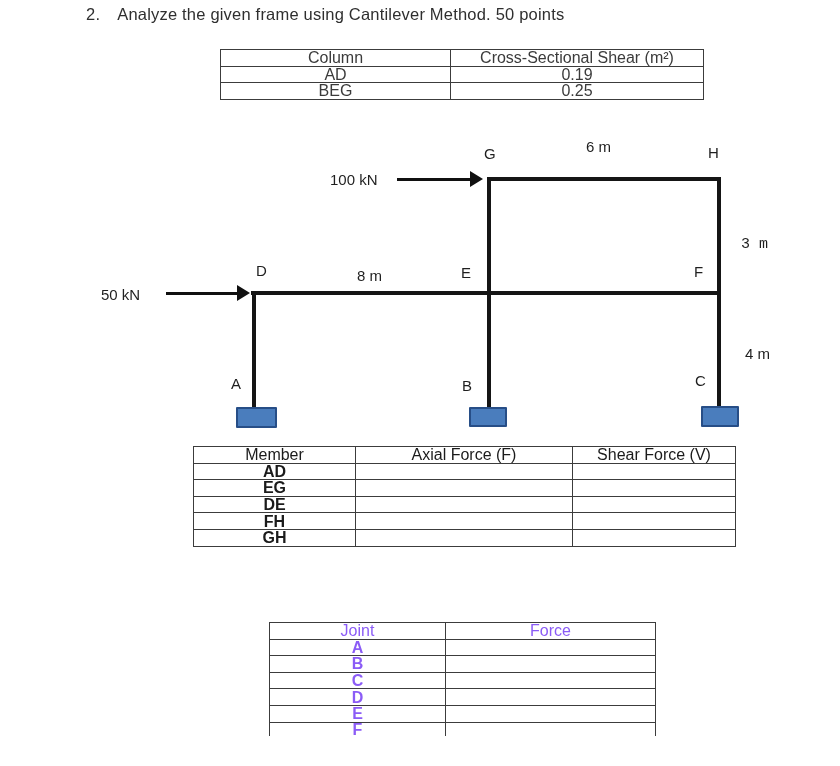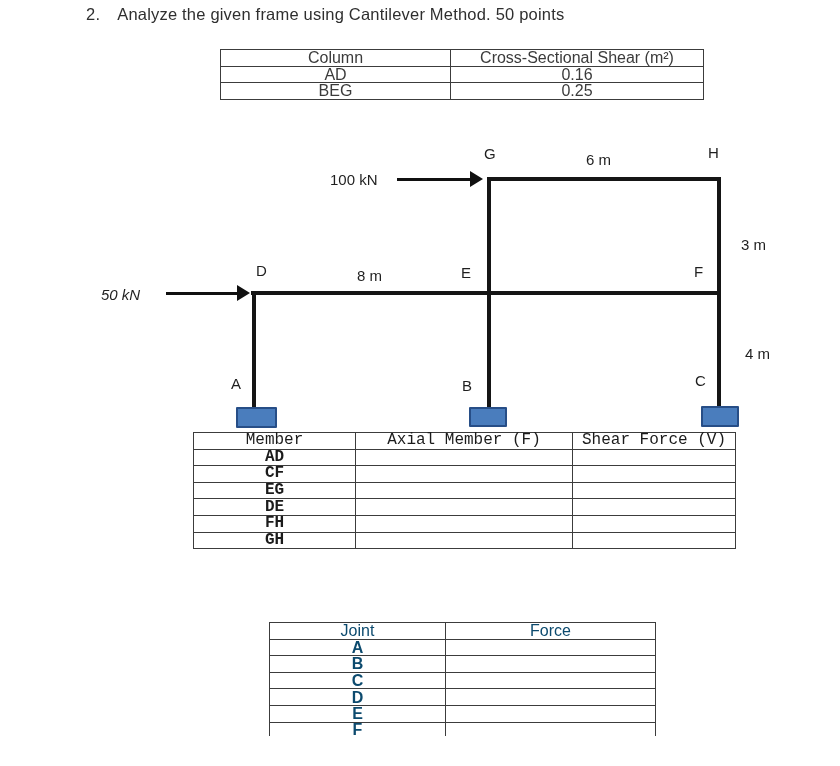--- a/index.html
+++ b/index.html
@@ -19,25 +19,25 @@
             font-size:16px;color:#333;}
   table.tbl th,table.tbl td{
     border:1.4px solid #3c3c3c;text-align:center;vertical-align:middle;
     padding:0;height:15.6px;line-height:15px;overflow:visible;white-space:nowrap;
   }
   table.tbl th{font-weight:normal;}
 
   .area-tbl{left:220px;top:49px;width:483px;}
   .area-tbl th,.area-tbl td{border-color:#4a4a4a;border-width:1.2px;color:#3b3b3b;}
 
-  .member-tbl{left:193px;top:432px;width:542px;font-family:Liberation Mono, monospace;}
+  .member-tbl{left:193px;top:446px;width:542px;}
   .member-tbl th,.member-tbl td{font-weight:bold;color:#1b1b1b;}
 
   .joint-tbl{left:269px;top:622px;width:386px;}
-  .joint-tbl th,.joint-tbl td{font-weight:bold;color:#0c4a6e;}
+  .joint-tbl th,.joint-tbl td{font-weight:bold;color:#8b5cf6;}
   .joint-tbl tr.cut td{border-bottom:none;height:13px;line-height:13px;}
 
   
   .diagram{position:absolute;inset:0;pointer-events:none;}
   .member{position:absolute;background:#151515;}
   .beam-gh {left:487px;top:177px;width:234px;height:4px;}
   .beam-def{left:251px;top:291px;width:469px;height:4px;}
   .col-ad  {left:252px;top:293px;width:4px;height:114px;}
   .col-beg {left:487px;top:179px;width:4px;height:228px;}
   .col-cfh {left:717px;top:179px;width:4px;height:228px;}
@@ -52,23 +52,23 @@
   .arrow .shaft{position:absolute;left:0;top:6.5px;height:3px;background:#101010;}
   .arrow .head{position:absolute;right:0;top:0;width:0;height:0;
     border-left:13px solid #101010;border-top:8px solid transparent;border-bottom:8px solid transparent;}
   .arrow-100{left:397px;top:171px;width:86px;}
   .arrow-100 .shaft{width:74px;}
   .arrow-50{left:166px;top:285px;width:84px;}
   .arrow-50 .shaft{width:72px;}
 
   .dlabel{position:absolute;font-size:15px;color:#1f1f1f;white-space:nowrap;}
   .lbl-100{left:330px;top:171px;}
-  .lbl-50 {left:101px;top:286px;font-style:italic;}
+  .lbl-50 {left:101px;top:286px;}
   .lbl-G{left:484px;top:145px;} .lbl-H{left:708px;top:144px;}
-  .lbl-6m{left:586px;top:151px;} .lbl-3m{left:741px;top:236px;}
+  .lbl-6m{left:586px;top:138px;} .lbl-3m{left:741px;top:236px;font-family:Liberation Mono, monospace;}
   .lbl-D{left:256px;top:262px;} .lbl-8m{left:357px;top:267px;}
   .lbl-E{left:461px;top:264px;} .lbl-F{left:694px;top:263px;}
   .lbl-4m{left:745px;top:345px;}
   .lbl-A{left:231px;top:375px;} .lbl-B{left:462px;top:377px;} .lbl-C{left:695px;top:372px;}
 </style>
 </head>
 <body>
 
 <div class="page">
 
@@ -82,21 +82,21 @@
         <col style="width:230px">
         <col style="width:253px">
       </colgroup>
     <tbody>
         <tr>
       <th>Column</th>
       <th>Cross-Sectional Shear (m²)</th>
     </tr>
     <tr>
       <td>AD</td>
-      <td>0.16</td>
+      <td>0.19</td>
     </tr>
     <tr>
       <td>BEG</td>
       <td>0.25</td>
     </tr>
   </tbody>
     </table>
 
   <div class="diagram">
     <div class="member beam-gh"></div>
@@ -138,30 +138,25 @@
 
   <table class="tbl member-tbl">
     <colgroup>
         <col style="width:162px">
         <col style="width:217px">
         <col style="width:163px">
       </colgroup>
     <tbody>
         <tr>
       <th>Member</th>
-      <th>Axial Member (F)</th>
+      <th>Axial Force (F)</th>
       <th>Shear Force (V)</th>
     </tr>
     <tr>
           <td>AD</td>
-          <td></td>
-          <td></td>
-        </tr>
-    <tr>
-          <td>CF</td>
           <td></td>
           <td></td>
         </tr>
     <tr>
           <td>EG</td>
           <td></td>
           <td></td>
         </tr>
     <tr>
           <td>DE</td>

